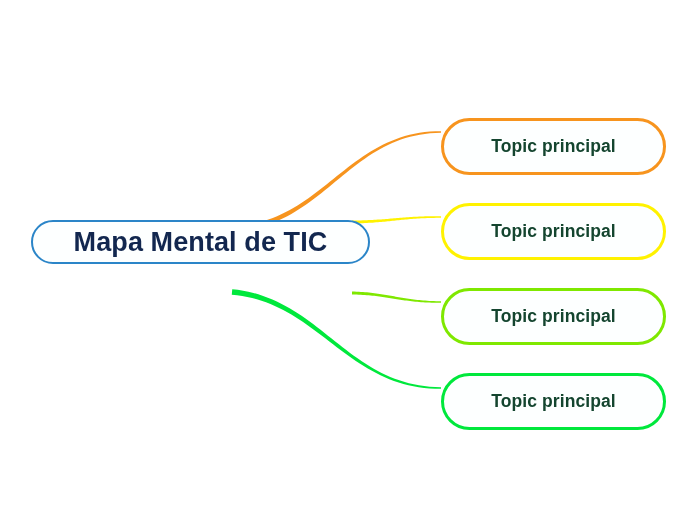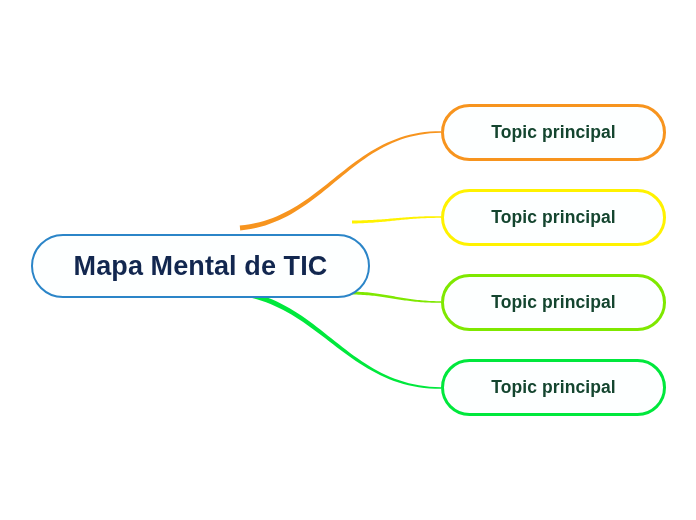--- a/index.html
+++ b/index.html
@@ -54,20 +54,21 @@
   }
   
   .topic-node {
     left: 441px;
     width: 225px;
     height: 57px;
     border-radius: 29px;
     border-width: 3px;
     border-style: solid;
     z-index: 5;
+    margin-top: 14px;
   }
   .topic-node .node-label {
     font-size: 17.5px;
     font-weight: bold;
     color: #14452f;
     letter-spacing: 0.1px;
   }
   #topic-node-0 { top: 104px; border-color: #F7941E; }
   #topic-node-1 { top: 189px; border-color: #FFF200; }
   #topic-node-2 { top: 274px; border-color: #7FE800; }
@@ -79,21 +80,21 @@
 <div id="canvas" style="background: rgb(255, 255, 255);">
 
   <svg id="connector-layer" viewBox="0 0 696 520" width="696" height="520" xmlns="http://www.w3.org/2000/svg">
 
     <path id="conn-0" d="M240.24,230.49 L245.53,229.86 L250.68,229.02 L255.69,227.99 L260.56,226.78 L265.31,225.39 L269.92,223.83 L274.42,222.11 L278.81,220.25 L283.09,218.26 L287.27,216.13 L291.36,213.89 L295.36,211.54 L299.29,209.10 L303.14,206.56 L306.93,203.95 L310.66,201.27 L314.34,198.52 L317.98,195.73 L321.58,192.89 L325.15,190.02 L328.70,187.13 L332.23,184.22 L335.76,181.31 L339.28,178.40 L342.81,175.50 L346.34,172.63 L349.90,169.78 L353.48,166.98 L357.10,164.22 L360.75,161.52 L364.45,158.89 L368.20,156.33 L372.01,153.85 L375.88,151.47 L379.83,149.18 L383.86,147.01 L387.98,144.96 L392.19,143.03 L396.50,141.25 L400.92,139.60 L405.45,138.12 L410.11,136.79 L414.89,135.64 L419.81,134.67 L424.88,133.89 L430.09,133.32 L435.46,132.95 L441.00,132.80 L441.00,131.20 L435.40,131.28 L429.95,131.58 L424.65,132.09 L419.50,132.81 L414.49,133.73 L409.61,134.83 L404.85,136.11 L400.22,137.55 L395.70,139.16 L391.28,140.91 L386.97,142.80 L382.75,144.83 L378.62,146.97 L374.57,149.23 L370.60,151.59 L366.70,154.04 L362.86,156.57 L359.08,159.18 L355.34,161.85 L351.65,164.58 L348.00,167.35 L344.38,170.16 L340.78,172.99 L337.20,175.84 L333.63,178.70 L330.06,181.55 L326.49,184.40 L322.92,187.22 L319.33,190.02 L315.71,192.77 L312.07,195.48 L308.40,198.13 L304.69,200.71 L300.93,203.22 L297.11,205.65 L293.24,207.98 L289.30,210.21 L285.29,212.32 L281.21,214.32 L277.03,216.19 L272.77,217.92 L268.41,219.51 L263.94,220.95 L259.36,222.22 L254.66,223.32 L249.83,224.24 L244.87,224.97 L239.76,225.51 Z" fill="#F7941E" stroke="none"></path>
     <path id="conn-1" d="M352.02,223.50 L354.33,223.45 L356.57,223.40 L358.76,223.33 L360.88,223.26 L362.95,223.17 L364.97,223.08 L366.94,222.98 L368.86,222.87 L370.74,222.76 L372.58,222.63 L374.37,222.51 L376.14,222.37 L377.87,222.23 L379.57,222.09 L381.24,221.94 L382.89,221.79 L384.53,221.63 L386.14,221.47 L387.74,221.31 L389.32,221.15 L390.90,220.99 L392.47,220.82 L394.04,220.66 L395.61,220.49 L397.18,220.33 L398.76,220.17 L400.34,220.01 L401.94,219.85 L403.55,219.69 L405.18,219.54 L406.84,219.38 L408.51,219.24 L410.21,219.10 L411.95,218.96 L413.71,218.82 L415.51,218.70 L417.35,218.58 L419.23,218.46 L421.16,218.36 L423.13,218.26 L425.16,218.17 L427.24,218.09 L429.37,218.01 L431.57,217.95 L433.82,217.90 L436.15,217.85 L438.54,217.82 L441.00,217.80 L441.00,216.20 L438.53,216.19 L436.13,216.19 L433.80,216.21 L431.53,216.23 L429.33,216.27 L427.18,216.31 L425.10,216.36 L423.06,216.43 L421.08,216.50 L419.14,216.57 L417.25,216.66 L415.40,216.75 L413.58,216.85 L411.81,216.95 L410.07,217.06 L408.35,217.18 L406.67,217.30 L405.01,217.42 L403.37,217.54 L401.75,217.67 L400.14,217.80 L398.55,217.94 L396.97,218.07 L395.39,218.21 L393.82,218.34 L392.25,218.48 L390.67,218.61 L389.10,218.75 L387.51,218.88 L385.92,219.01 L384.31,219.14 L382.68,219.26 L381.03,219.39 L379.37,219.50 L377.67,219.62 L375.95,219.73 L374.20,219.83 L372.41,219.93 L370.59,220.02 L368.72,220.11 L366.81,220.19 L364.86,220.26 L362.85,220.32 L360.79,220.38 L358.68,220.42 L356.51,220.46 L354.28,220.48 L351.98,220.50 Z" fill="#FFF200" stroke="none"></path>
     <path id="conn-2" d="M351.97,294.50 L354.26,294.54 L356.49,294.60 L358.65,294.67 L360.76,294.77 L362.81,294.88 L364.81,295.00 L366.76,295.14 L368.66,295.29 L370.52,295.46 L372.34,295.64 L374.13,295.83 L375.88,296.02 L377.60,296.23 L379.29,296.45 L380.95,296.67 L382.60,296.91 L384.22,297.14 L385.83,297.39 L387.42,297.63 L389.01,297.88 L390.59,298.14 L392.16,298.39 L393.73,298.65 L395.30,298.90 L396.88,299.16 L398.47,299.41 L400.06,299.66 L401.67,299.91 L403.29,300.15 L404.94,300.39 L406.60,300.62 L408.29,300.85 L410.01,301.07 L411.75,301.28 L413.53,301.48 L415.35,301.66 L417.20,301.84 L419.10,302.01 L421.04,302.16 L423.03,302.30 L425.07,302.42 L427.16,302.53 L429.31,302.62 L431.52,302.69 L433.79,302.75 L436.12,302.79 L438.53,302.80 L441.00,302.80 L441.00,301.20 L438.54,301.17 L436.15,301.13 L433.83,301.06 L431.58,300.98 L429.39,300.88 L427.26,300.76 L425.18,300.62 L423.16,300.47 L421.19,300.30 L419.27,300.12 L417.39,299.93 L415.56,299.73 L413.76,299.51 L412.00,299.28 L410.27,299.05 L408.57,298.80 L406.90,298.55 L405.25,298.29 L403.63,298.03 L402.02,297.76 L400.42,297.48 L398.84,297.20 L397.26,296.92 L395.69,296.64 L394.13,296.35 L392.56,296.07 L390.99,295.78 L389.41,295.50 L387.82,295.22 L386.23,294.94 L384.61,294.67 L382.98,294.40 L381.33,294.14 L379.65,293.88 L377.94,293.64 L376.21,293.40 L374.44,293.17 L372.64,292.95 L370.80,292.74 L368.92,292.54 L366.99,292.36 L365.02,292.18 L363.00,292.03 L360.92,291.89 L358.79,291.77 L356.60,291.66 L354.35,291.57 L352.03,291.50 Z" fill="#7FE800" stroke="none"></path>
     <path id="conn-3" d="M231.75,294.79 L237.06,295.32 L242.21,296.05 L247.23,296.96 L252.11,298.05 L256.87,299.32 L261.51,300.75 L266.04,302.33 L270.47,304.05 L274.81,305.91 L279.06,307.90 L283.23,310.02 L287.32,312.24 L291.35,314.56 L295.31,316.98 L299.22,319.48 L303.08,322.06 L306.90,324.70 L310.69,327.40 L314.45,330.15 L318.18,332.94 L321.90,335.76 L325.62,338.60 L329.33,341.45 L333.04,344.30 L336.77,347.14 L340.51,349.97 L344.28,352.77 L348.08,355.54 L351.92,358.26 L355.81,360.93 L359.74,363.53 L363.74,366.06 L367.80,368.50 L371.93,370.86 L376.14,373.11 L380.44,375.25 L384.83,377.27 L389.31,379.15 L393.90,380.90 L398.60,382.50 L403.42,383.94 L408.37,385.21 L413.44,386.30 L418.65,387.21 L424.01,387.92 L429.51,388.43 L435.17,388.73 L441.00,388.80 L441.00,387.20 L435.24,387.05 L429.65,386.67 L424.23,386.09 L418.96,385.30 L413.84,384.33 L408.87,383.17 L404.03,381.84 L399.31,380.35 L394.72,378.70 L390.24,376.90 L385.86,374.97 L381.58,372.91 L377.39,370.73 L373.29,368.45 L369.26,366.06 L365.30,363.58 L361.41,361.01 L357.56,358.37 L353.77,355.67 L350.01,352.90 L346.29,350.09 L342.60,347.24 L338.92,344.36 L335.26,341.46 L331.60,338.55 L327.94,335.63 L324.26,332.72 L320.58,329.82 L316.86,326.94 L313.12,324.10 L309.34,321.30 L305.51,318.55 L301.63,315.86 L297.69,313.24 L293.69,310.70 L289.60,308.24 L285.44,305.89 L281.19,303.64 L276.84,301.51 L272.38,299.50 L267.82,297.64 L263.14,295.91 L258.34,294.35 L253.40,292.95 L248.33,291.73 L243.12,290.69 L237.76,289.85 L232.25,289.21 Z" fill="#00E83C" stroke="none"></path>
   </svg>
 
-  <div class="node" id="root-node" style="left: 31px; top: 234px; width: 339px; height: 64px; border-color: rgb(43, 133, 200); background: rgb(253, 255, 255);">
+  <div class="node" id="root-node" style="left: 31px; top: 220px; width: 339px; height: 44px; border-color: rgb(43, 133, 200); background: rgb(253, 255, 255);">
     <span class="node-label" style="color: rgb(18, 39, 79);">Mapa Mental de TIC</span>
   </div>
 
   <div class="node topic-node" id="topic-node-0" style="left: 441px; top: 104px; width: 225px; height: 57px; border-color: rgb(247, 148, 30); background: rgb(253, 255, 255);">
     <span class="node-label" style="color: rgb(20, 69, 47);">Topic principal</span>
   </div>
 
   <div class="node topic-node" id="topic-node-1" style="left: 441px; top: 189px; width: 225px; height: 57px; border-color: rgb(255, 242, 0); background: rgb(253, 255, 255);">
     <span class="node-label" style="color: rgb(20, 69, 47);">Topic principal</span>
   </div>

